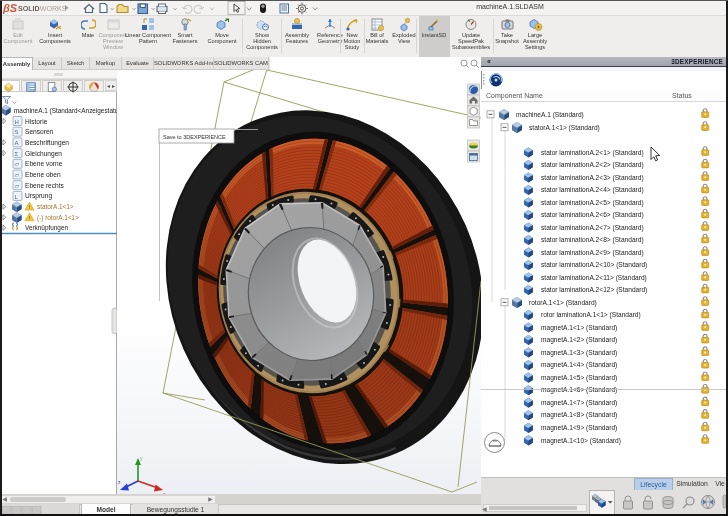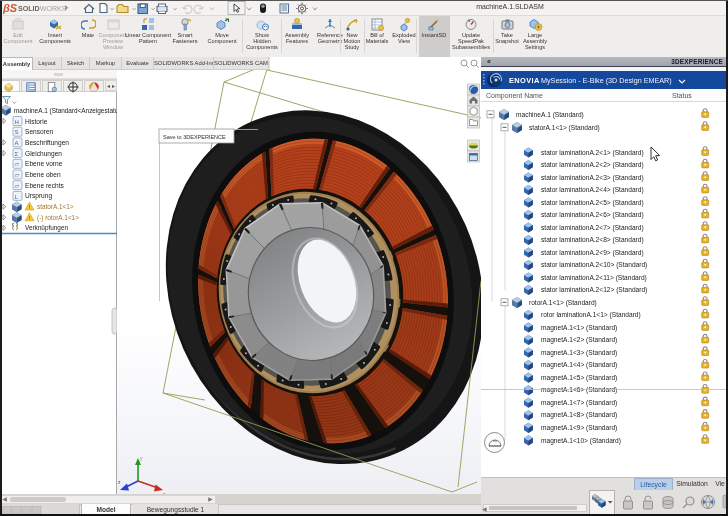--- a/index.html
+++ b/index.html
@@ -786,23 +786,20 @@
     </div>
 <div class="btab" style="left:81px;top:504px;width:50px;background:#fdfdfd;border:1px solid #b9b7b5;border-top:none;font-weight:bold">Model</div>
 <div class="btab" style="left:133px;width:86px;background:#e4e2e0;border-right:1px solid #c9c7c5">Bewegungsstudie 1</div>
 
 <div class="abs" id="rpanel"></div>
 <div class="abs" id="rtop">
       <span class="coll">«</span>
       <span class="x3d">3DEXPERIENCE</span>
     </div>
 <div class="abs" style="left:481px;top:67px;width:247px;height:4px;background:#f4f6fa"></div>
-<div class="abs" id="enovia"><span class="lg"></span><span class="en">ENOVIA</span><span class="ms">MySession - E-Bike (3D Design EMEAR)</span><svg class="abs" style="left:197px;top:8px" width="8" height="5">
-        <path d="M1 1 l3 3 L7 1" stroke="#fff" stroke-width="1.1" fill="none"></path>
-      </svg><span></span></div>
 <div class="abs" style="left:483px;top:73px">
       <svg width="24" height="14">
 <g fill="#8fa8cc">
           <rect x="0" y="1" width="1.5" height="1.5"></rect>
           <rect x="0" y="4" width="1.5" height="1.5"></rect>
           <rect x="0" y="7" width="1.5" height="1.5"></rect>
           <rect x="0" y="10" width="1.5" height="1.5"></rect>
         </g>
 <circle cx="13" cy="7" r="6.5" fill="#0d3470"></circle>
 <path d="M9 10 a5.5 5.5 0 1 1 9 -1.5 M10.5 4.5 a4 4 0 0 1 6.5 2" fill="none" stroke="#9fc4e8" stroke-width="1.2"></path>

